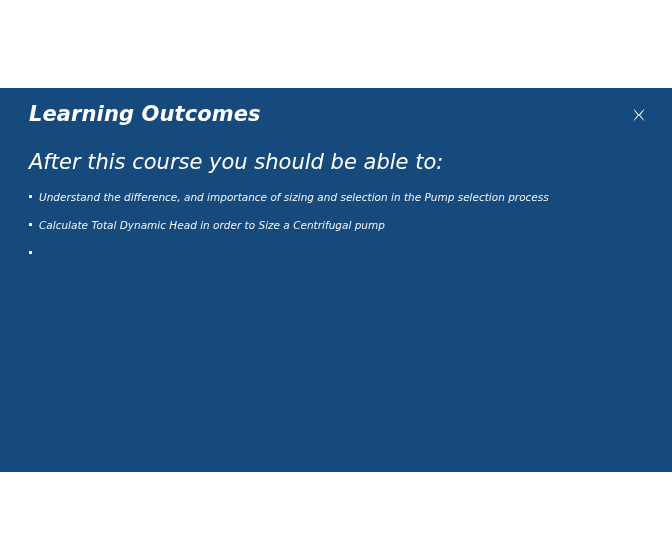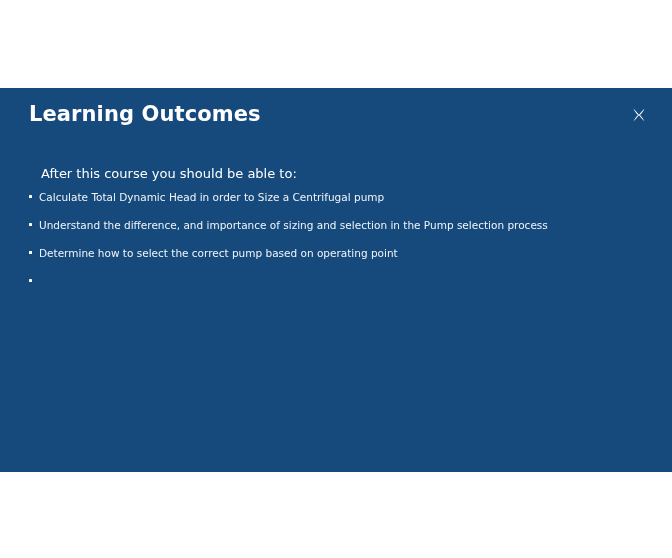--- a/index.html
+++ b/index.html
@@ -23,20 +23,21 @@
 
   
   #panel {
     position: absolute;
     left: 0;
     top: 88px;
     width: 672px;
     height: 384px;
     background: #16497c;
     box-sizing: border-box;
+    font-style: italic;
   }
 
   
   #header {
     position: absolute;
     left: 0;
     top: 0;
     width: 672px;
     height: 62px;
   }
@@ -80,24 +81,24 @@
     position: absolute;
     left: 0;
     top: 62px;
     width: 672px;
   }
 
   #intro-line {
     position: absolute;
     left: 29px;
     top: 0;
-    margin: 12px;
+    margin: 0;
     color: #ffffff;
     font-family: "DejaVu Sans", "Liberation Sans", sans-serif;
-    font-size: 13px;
+    font-size: 21px;
     font-weight: normal;
     line-height: 24px;
     white-space: nowrap;
   }
 
   #outcome-list {
     position: absolute;
     left: 29px;
     top: 40px;
     margin: 0;
@@ -153,32 +154,28 @@
         </span>
       </button>
     </div>
 
     <div id="body">
       <p id="intro-line">After this course you should be able to:</p>
 
       <ul id="outcome-list">
         <li>
           <span class="bullet-dot"></span>
+          <span class="bullet-text">Understand the difference, and importance of sizing and selection in the Pump selection process</span>
+        </li>
+        <li>
+          <span class="bullet-dot"></span>
           <span class="bullet-text">Calculate Total Dynamic Head in order to Size a Centrifugal pump</span>
         </li>
         <li>
           <span class="bullet-dot"></span>
-          <span class="bullet-text">Understand the difference, and importance of sizing and selection in the Pump selection process</span>
-        </li>
-        <li>
-          <span class="bullet-dot"></span>
-        </li>
-        <li>
-          <span class="bullet-dot"></span>
-          <span class="bullet-text">Determine how to select the correct pump based on operating point</span>
         </li>
         <li>
           <span class="bullet-dot"></span>
         </li>
       </ul>
     </div>
 
   </div>
 </div>
 

